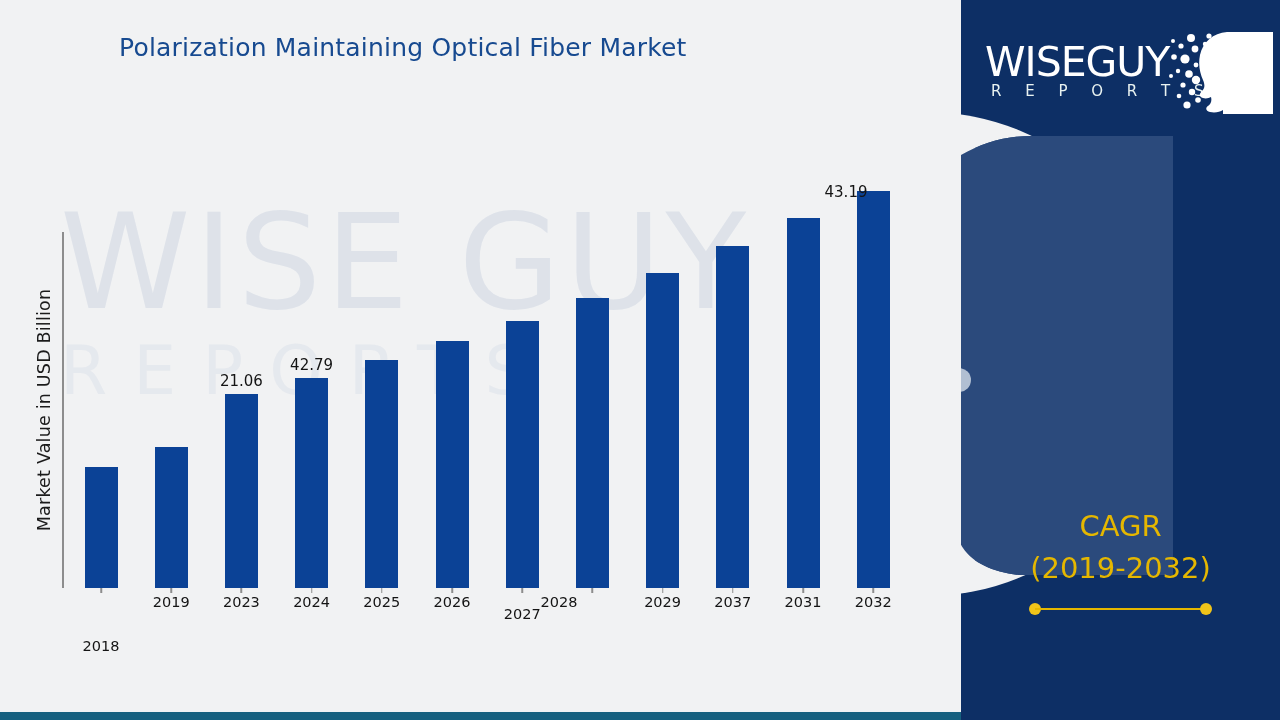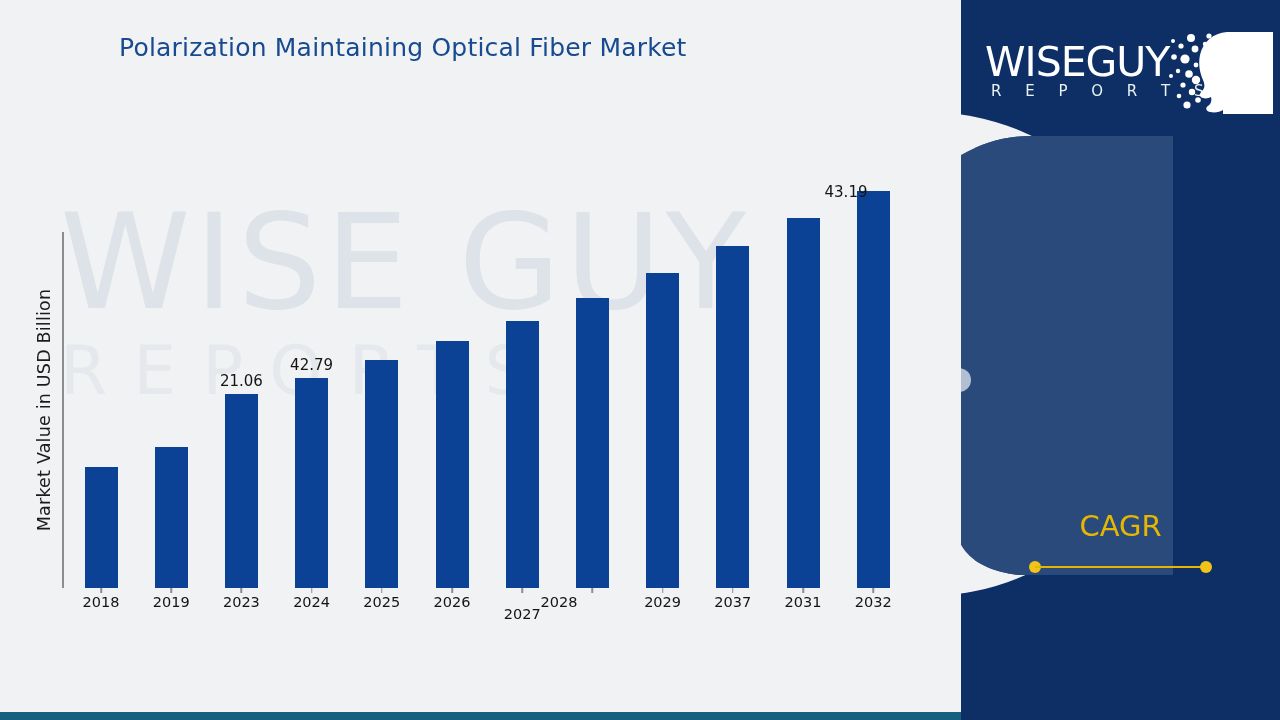--- a/index.html
+++ b/index.html
@@ -232,21 +232,21 @@
           <div class="bar" style="left: 505.7px; width: 33px; height: 267.472px;"></div>
           <div class="bar" style="left: 575.9px; width: 33px; height: 289.532px;"></div>
           <div class="bar" style="left: 646.1px; width: 33px; height: 315.268px;"></div>
           <div class="bar" style="left: 716.3px; width: 33px; height: 341.923px;"></div>
           <div class="bar" style="left: 786.5px; width: 33px; height: 370.417px;"></div>
           <div class="bar" style="left: 856.7px; width: 33px; height: 396.98px;"></div>
           <div class="bar-value" style="left: 846px; top: 169.02px; margin-top: 14px;">43.19</div>
         </div>
       <div id="ticks-layer">
           <div class="tick" style="left: 101px;"></div>
-          <div class="xtick-label" style="left: 101px;">2018</div>
+          <div class="xtick-label" style="left: 101px; margin-top: 44px;">2018</div>
           <div class="tick" style="left: 171.2px;"></div>
           <div class="xtick-label" style="left: 171.2px;">2019</div>
           <div class="tick" style="left: 241.4px;"></div>
           <div class="xtick-label" style="left: 241.4px;">2023</div>
           <div class="tick" style="left: 311.6px;"></div>
           <div class="xtick-label" style="left: 311.6px;">2024</div>
           <div class="tick" style="left: 381.8px;"></div>
           <div class="xtick-label" style="left: 381.8px;">2025</div>
           <div class="tick" style="left: 452px;"></div>
           <div class="xtick-label" style="left: 452px;">2026</div>
@@ -360,20 +360,21 @@
           <circle cx="33" cy="72" r="2.8"></circle>
             <circle cx="22" cy="77" r="3.6"></circle>
           <circle cx="40" cy="16" r="2.2"></circle>
             <circle cx="44" cy="8" r="2.6"></circle>
         </g>
       </svg>
     </div>
 
     <div class="cagr-block">
       <div class="cagr-label">CAGR</div>
+      <div class="cagr-label">(2019-2032)</div>
       <div class="cagr-divider">
         <span class="dot l"></span>
         <span class="ln"></span>
         <span class="dot r"></span>
       </div>
     </div>
   </div>
 </div>
 
 </body></html>

